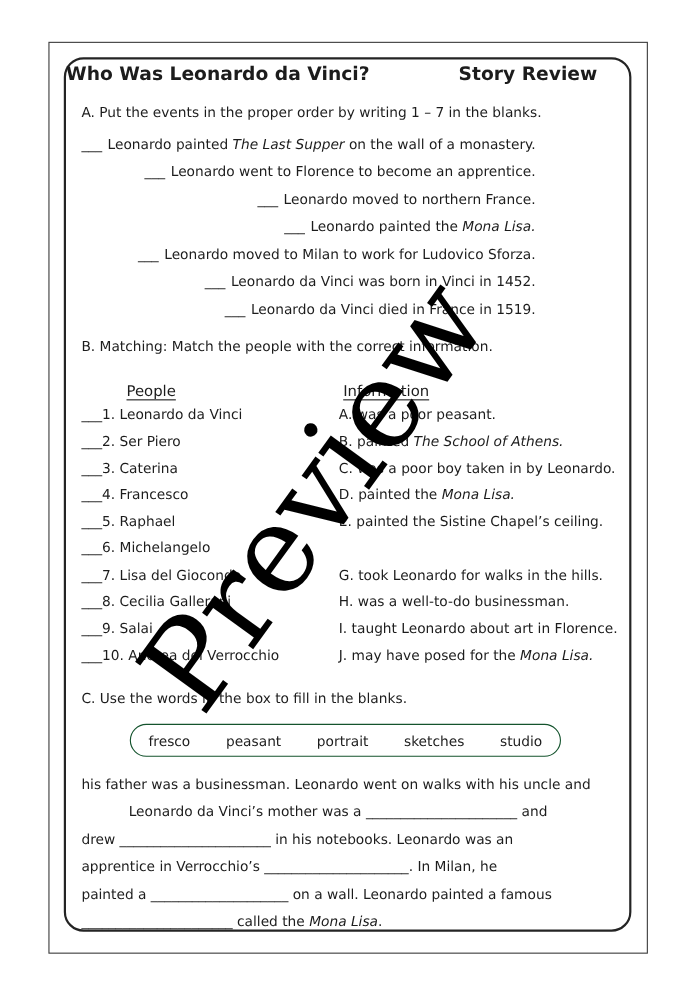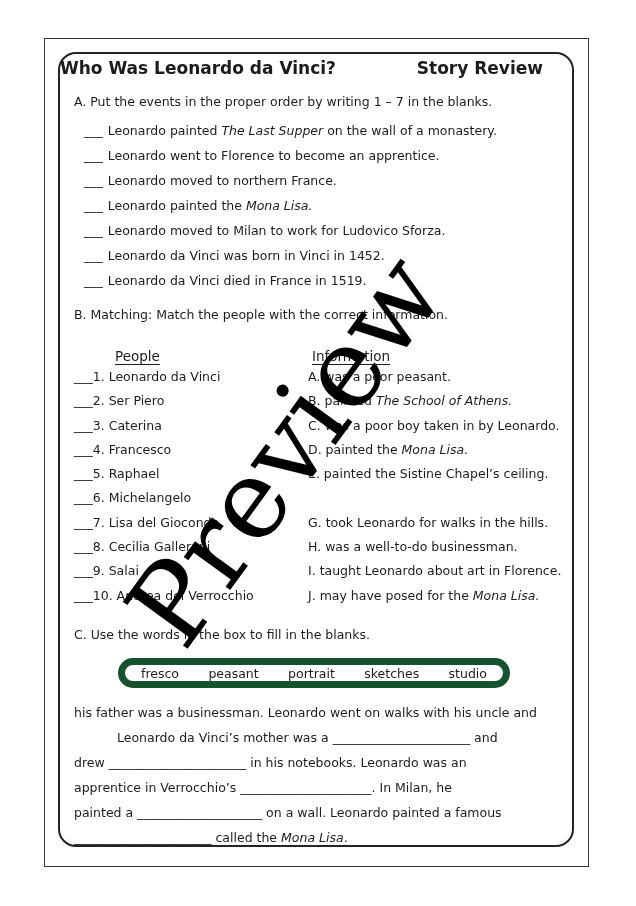--- a/index.html
+++ b/index.html
@@ -8,33 +8,33 @@
   .outer-border{position:absolute;left:44px;top:38px;width:545px;height:829px;
         border:1px solid #3a3a3a;box-sizing:border-box;}
   .inner-border{position:absolute;left:58px;top:52px;width:516px;height:795px;
         border:2px solid #242424;border-radius:18px;box-sizing:border-box;}
   .title-row{position:absolute;left:60px;top:58px;width:483px;display:flex;
         justify-content:space-between;font-weight:bold;font-size:17px;white-space:nowrap;}
   .instr{position:absolute;left:74px;font-size:12.5px;white-space:nowrap;}
   .instr-a{top:94px;}
   .instr-b{top:307px;}
   .instr-c{top:627px;}
-  .list-a{position:absolute;left:84px;top:118px;}
+  .list-a{position:absolute;left:74px;top:118px;text-align:right;}
   .list-a .row{height:25px;line-height:25px;font-size:12.5px;white-space:nowrap;}
   .a-blank{margin-right:5px;}
   .hdr{position:absolute;top:348px;font-size:13.5px;text-decoration:underline;
         text-underline-offset:3px;white-space:nowrap;}
   .hdr-people{left:115px;}
   .hdr-info{left:312px;}
   .list-b{position:absolute;left:74px;top:365px;width:492px;}
   .list-b .brow{display:flex;height:24.3px;line-height:24.3px;font-size:12.5px;white-space:nowrap;}
   .b-left{width:234px;flex:none;}
   .b-right{flex:1;}
   .word-box{position:absolute;left:118px;top:658px;width:392px;height:30px;
-        border:7px solid #14532d;border-radius:15px;box-sizing:border-box;
+        border:1px solid #14532d;border-radius:15px;box-sizing:border-box;
         display:flex;align-items:center;justify-content:space-between;
         padding:0 16px;font-size:12.5px;}
   .paragraph{position:absolute;left:74px;top:700px;width:495px;}
   .pline{height:25px;line-height:25px;font-size:12.5px;white-space:nowrap;}
   .pline.indent{padding-left:43px;}
   .watermark{position:absolute;left:80px;top:395px;width:410px;height:110px;
         display:flex;align-items:center;justify-content:center;
         font-family:"DejaVu Serif","Liberation Serif",serif;font-size:110px;
         color:#000;transform:rotate(-54deg);white-space:nowrap;z-index:5;
         pointer-events:none;}

